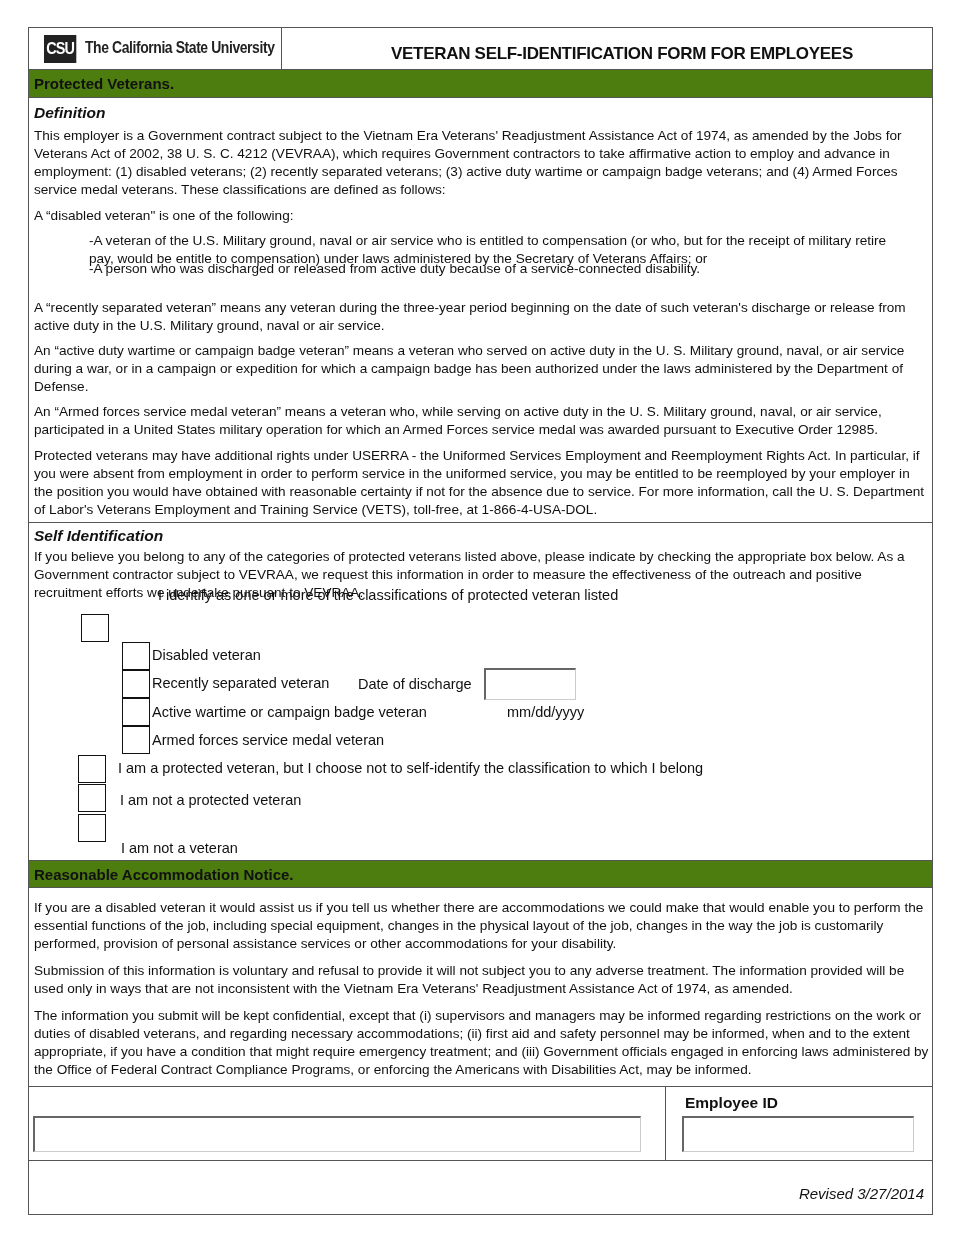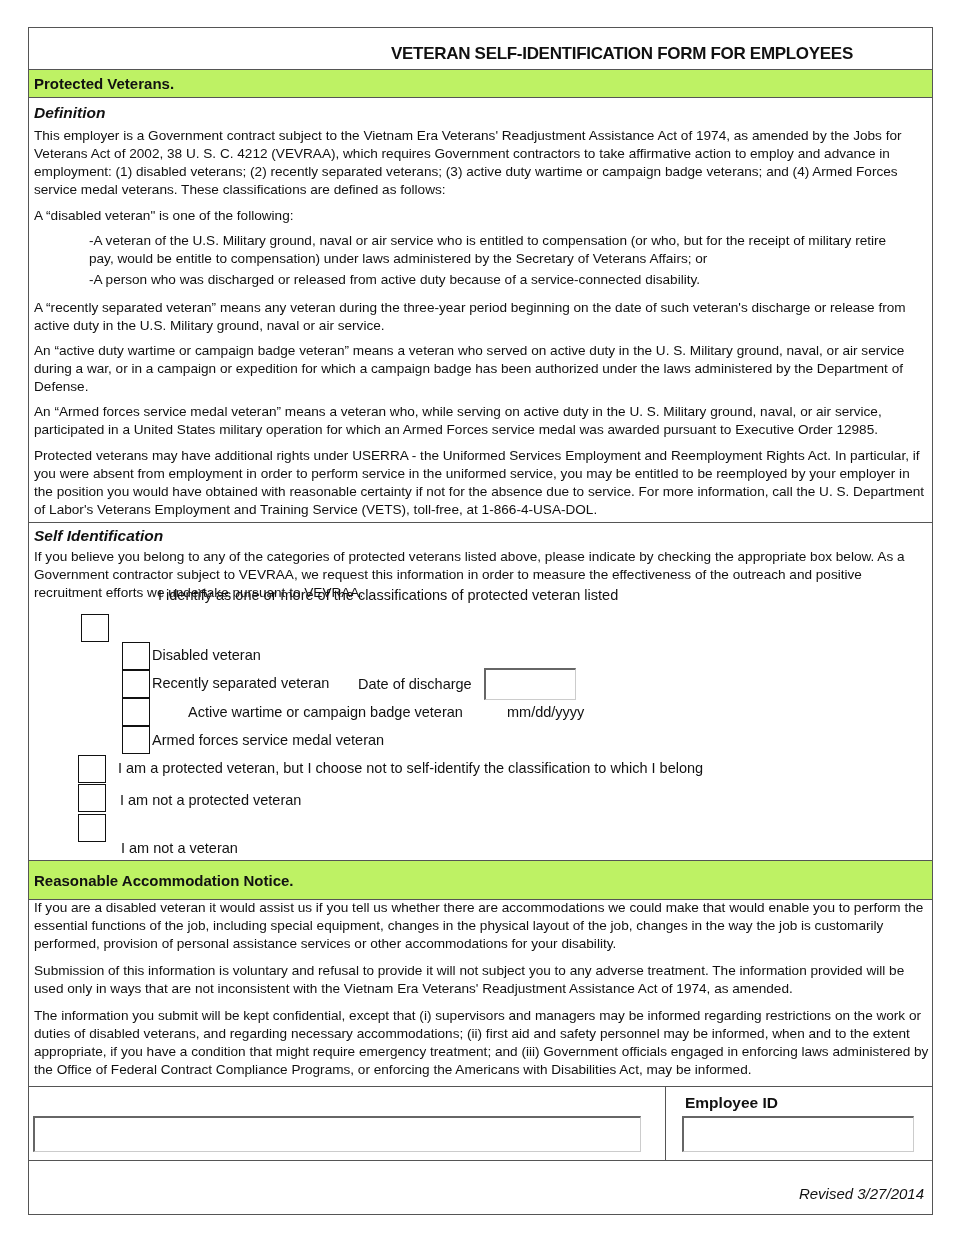--- a/index.html
+++ b/index.html
@@ -11,21 +11,21 @@
   .hdr { position: absolute; left: 0; top: 0; width: 100%; height: 42px; border-bottom: 1.5px solid #555; }
   .logo-cell { position: absolute; left: 0; top: 0; width: 253px; height: 42px; border-right: 1.5px solid #555; }
   .logo-box { position: absolute; left: 15px; top: 7px; width: 38px; height: 28px; background: #222; color: #fff;
               font-family: "Liberation Sans", sans-serif; font-weight: bold; font-size: 17px; letter-spacing: -1px;
               display: flex; align-items: center; justify-content: center; transform: scaleX(0.85); transform-origin: left; }
   .logo-text { position: absolute; left: 56px; top: 10px; font-family: "Liberation Sans", sans-serif; font-weight: bold;
                font-size: 17px; color: #222; letter-spacing: -0.5px; transform: scaleX(0.82); transform-origin: left; white-space: nowrap; }
   .form-title { position: absolute; left: 253px; right: 0; top: 0; height: 42px; display: flex; align-items: center; justify-content: center;
                 font-family: "Liberation Sans", sans-serif; font-weight: bold; font-size: 17px; letter-spacing: -0.3px; padding-left: 30px; padding-top: 10px; }
 
-  .band { position: absolute; left: 0; width: 100%; background: #bef264; border-bottom: 1.5px solid #555; border-top: 1.5px solid #555;
+  .band { position: absolute; left: 0; width: 100%; background: #4d7c0f; border-bottom: 1.5px solid #555; border-top: 1.5px solid #555;
           font-family: "Liberation Sans", sans-serif; font-weight: bold; font-size: 15px; padding-left: 5px; display: flex; align-items: center; }
 
   .sub { position: absolute; font-family: "Liberation Sans", sans-serif; font-weight: bold; font-style: italic; font-size: 15.5px; }
 
   .para { position: absolute; left: 5px; width: 895px; font-family: "Liberation Sans", sans-serif; font-size: 13.6px; line-height: 18px; color: #111; }
   .indent { left: 60px; width: 820px; }
 
   .hline { position: absolute; left: 0; width: 100%; border-top: 1.5px solid #555; }
 
   .cb { position: absolute; width: 28px; height: 28px; border: 1.8px solid #111; background: #fff; cursor: pointer; }
@@ -38,31 +38,35 @@
   .lbl-normal { font-family: "Liberation Sans", sans-serif; font-size: 14.5px; }
 
   .revised { position: absolute; right: 8px; bottom: 12px; font-family: "Liberation Sans", sans-serif; font-style: italic; font-size: 15px; }
 </style>
 </head>
 <body>
 
 <div class="form">
 
   <div class="hdr">
+    <div class="logo-cell">
+      <div class="logo-box">CSU</div>
+      <div class="logo-text">The California State University</div>
+    </div>
     <div class="form-title">VETERAN SELF-IDENTIFICATION FORM FOR EMPLOYEES</div>
   </div>
 
   <div class="band" style="top:42px;height:28px;border-top:none;">Protected Veterans.</div>
 
   <div class="sub" style="left:5px;top:76px;">Definition</div>
 
   <div class="para" style="top:99px;">This employer is a Government contract subject to the Vietnam Era Veterans' Readjustment Assistance Act of 1974, as amended by the Jobs for Veterans Act of 2002, 38 U. S. C. 4212 (VEVRAA), which requires Government contractors to take affirmative action to employ and advance in employment: (1) disabled veterans; (2) recently separated veterans; (3) active duty wartime or campaign badge veterans; and (4) Armed Forces service medal veterans. These classifications are defined as follows:</div>
   <div class="para" style="top:179px;">A “disabled veteran" is one of the following:</div>
   <div class="para indent" style="top:204px;">-A veteran of the U.S. Military ground, naval or air service who is entitled to compensation (or who, but for the receipt of military retire pay,  would be entitle to compensation) under laws administered by the Secretary of Veterans Affairs; or</div>
-  <div class="para indent" style="top:243px;">-A person who was discharged or released from active duty because of a service-connected disability.</div>
+  <div class="para indent" style="top:232px;">-A person who was discharged or released from active duty because of a service-connected disability.</div>
   <div class="para" style="top:314px;">An “active duty wartime or campaign badge veteran” means a veteran who served on active duty in the U. S. Military ground, naval, or air service during a war, or in a campaign or expedition for which a campaign badge has been authorized under the laws administered by the Department of Defense.</div>
   <div class="para" style="top:271px;">A “recently separated veteran” means any veteran during the three-year period beginning on the date of such veteran's discharge or release from active duty in the U.S. Military ground, naval or air service.</div>
   <div class="para" style="top:375px;">An “Armed forces service medal veteran” means a veteran who, while serving on active duty in the U. S. Military ground, naval, or air service, participated in a United States military operation for which an Armed Forces service medal was awarded pursuant to Executive Order 12985.</div>
   <div class="para" style="top:419px;">Protected veterans may have additional rights under USERRA - the Uniformed Services Employment and Reemployment Rights Act. In particular, if you were absent from employment in order to perform service in the uniformed service, you may be entitled to be reemployed by your employer in the position you would have obtained with reasonable certainty if not for the absence due to service. For more information, call the U. S. Department of Labor's Veterans Employment and Training Service (VETS), toll-free, at 1-866-4-USA-DOL.</div>
 
   <div class="hline" style="top:494px;"></div>
 
   <div class="sub" style="left:5px;top:499px;">Self Identification</div>
   <div class="para" style="top:520px;">If you believe you belong to any of the categories of protected veterans listed above, please indicate by checking the appropriate box below. As a Government contractor subject to VEVRAA, we request this information in order to measure the effectiveness of the outreach  and positive recruitment efforts we undertake pursuant to VEVRAA.</div>
 
@@ -73,36 +77,36 @@
   <div class="cb-label" style="left:123px;top:619px;">Disabled veteran</div>
 
   <div class="cb" style="left:93px;top:642px;"></div>
   <div class="cb-label" style="left:123px;top:647px;">Recently separated veteran</div>
   <div class="cb-label" style="left:329px;top:648px;">Date of discharge</div>
   <div class="field" style="left:455px;top:640px;width:92px;height:32px;">
     <input type="text" value="" style="">
   </div>
 
   <div class="cb" style="left:93px;top:670px;"></div>
-  <div class="cb-label" style="left:123px;top:676px;margin-left:36px;">Active wartime or campaign badge veteran</div>
+  <div class="cb-label" style="left:123px;top:676px;">Active wartime or campaign badge veteran</div>
   <div class="cb-label" style="left:457px;top:676px;margin-left:21px;">mm/dd/yyyy</div>
 
   <div class="cb" style="left:93px;top:698px;"></div>
   <div class="cb-label" style="left:123px;top:704px;">Armed forces service medal veteran</div>
 
   <div class="cb" style="left:49px;top:727px;"></div>
   <div class="cb-label" style="left:89px;top:732px;">I am a protected veteran, but I choose not to self-identify the classification to which I belong</div>
 
   <div class="cb" style="left:49px;top:756px;"></div>
   <div class="cb-label" style="left:91px;top:764px;">I am not a protected veteran</div>
 
   <div class="cb" style="left:49px;top:786px;"></div>
   <div class="cb-label" style="left:92px;top:794px;margin-top:18px;">I am not a veteran</div>
 
-  <div class="band" style="top:832px;height:40px;">Reasonable Accommodation Notice.</div>
+  <div class="band" style="top:832px;height:28px;">Reasonable Accommodation Notice.</div>
 
   <div class="para" style="top:871px;">If you are a disabled veteran it would assist us if you tell us whether there are accommodations we could make that would enable you to perform the essential functions of the job, including special equipment, changes in the physical layout of the job, changes in the way the job is customarily performed, provision of personal assistance services or other accommodations for your disability.</div>
   <div class="para" style="top:934px;">Submission of this information is voluntary and refusal to provide it will not subject you to any adverse treatment.  The information provided will be used only in ways that are not inconsistent with the Vietnam Era Veterans' Readjustment Assistance Act of 1974, as amended.</div>
   <div class="para" style="top:979px;">The information you submit will be kept confidential, except that (i) supervisors and managers may be informed regarding restrictions on the work or duties of disabled veterans, and regarding necessary accommodations; (ii) first aid and safety personnel may be informed, when and to the extent appropriate, if you have a condition that might require emergency treatment; and (iii) Government officials engaged in enforcing laws administered by the Office of Federal Contract Compliance Programs, or enforcing the Americans with Disabilities Act, may be informed.</div>
 
   <div class="hline" style="top:1058px;"></div>
   <div style="position:absolute;left:636px;top:1058px;height:74px;border-left:1.5px solid #555;"></div>
 
   <div class="field" style="left:4px;top:1088px;width:608px;height:36px;">
     <input type="text" value="" style="">

